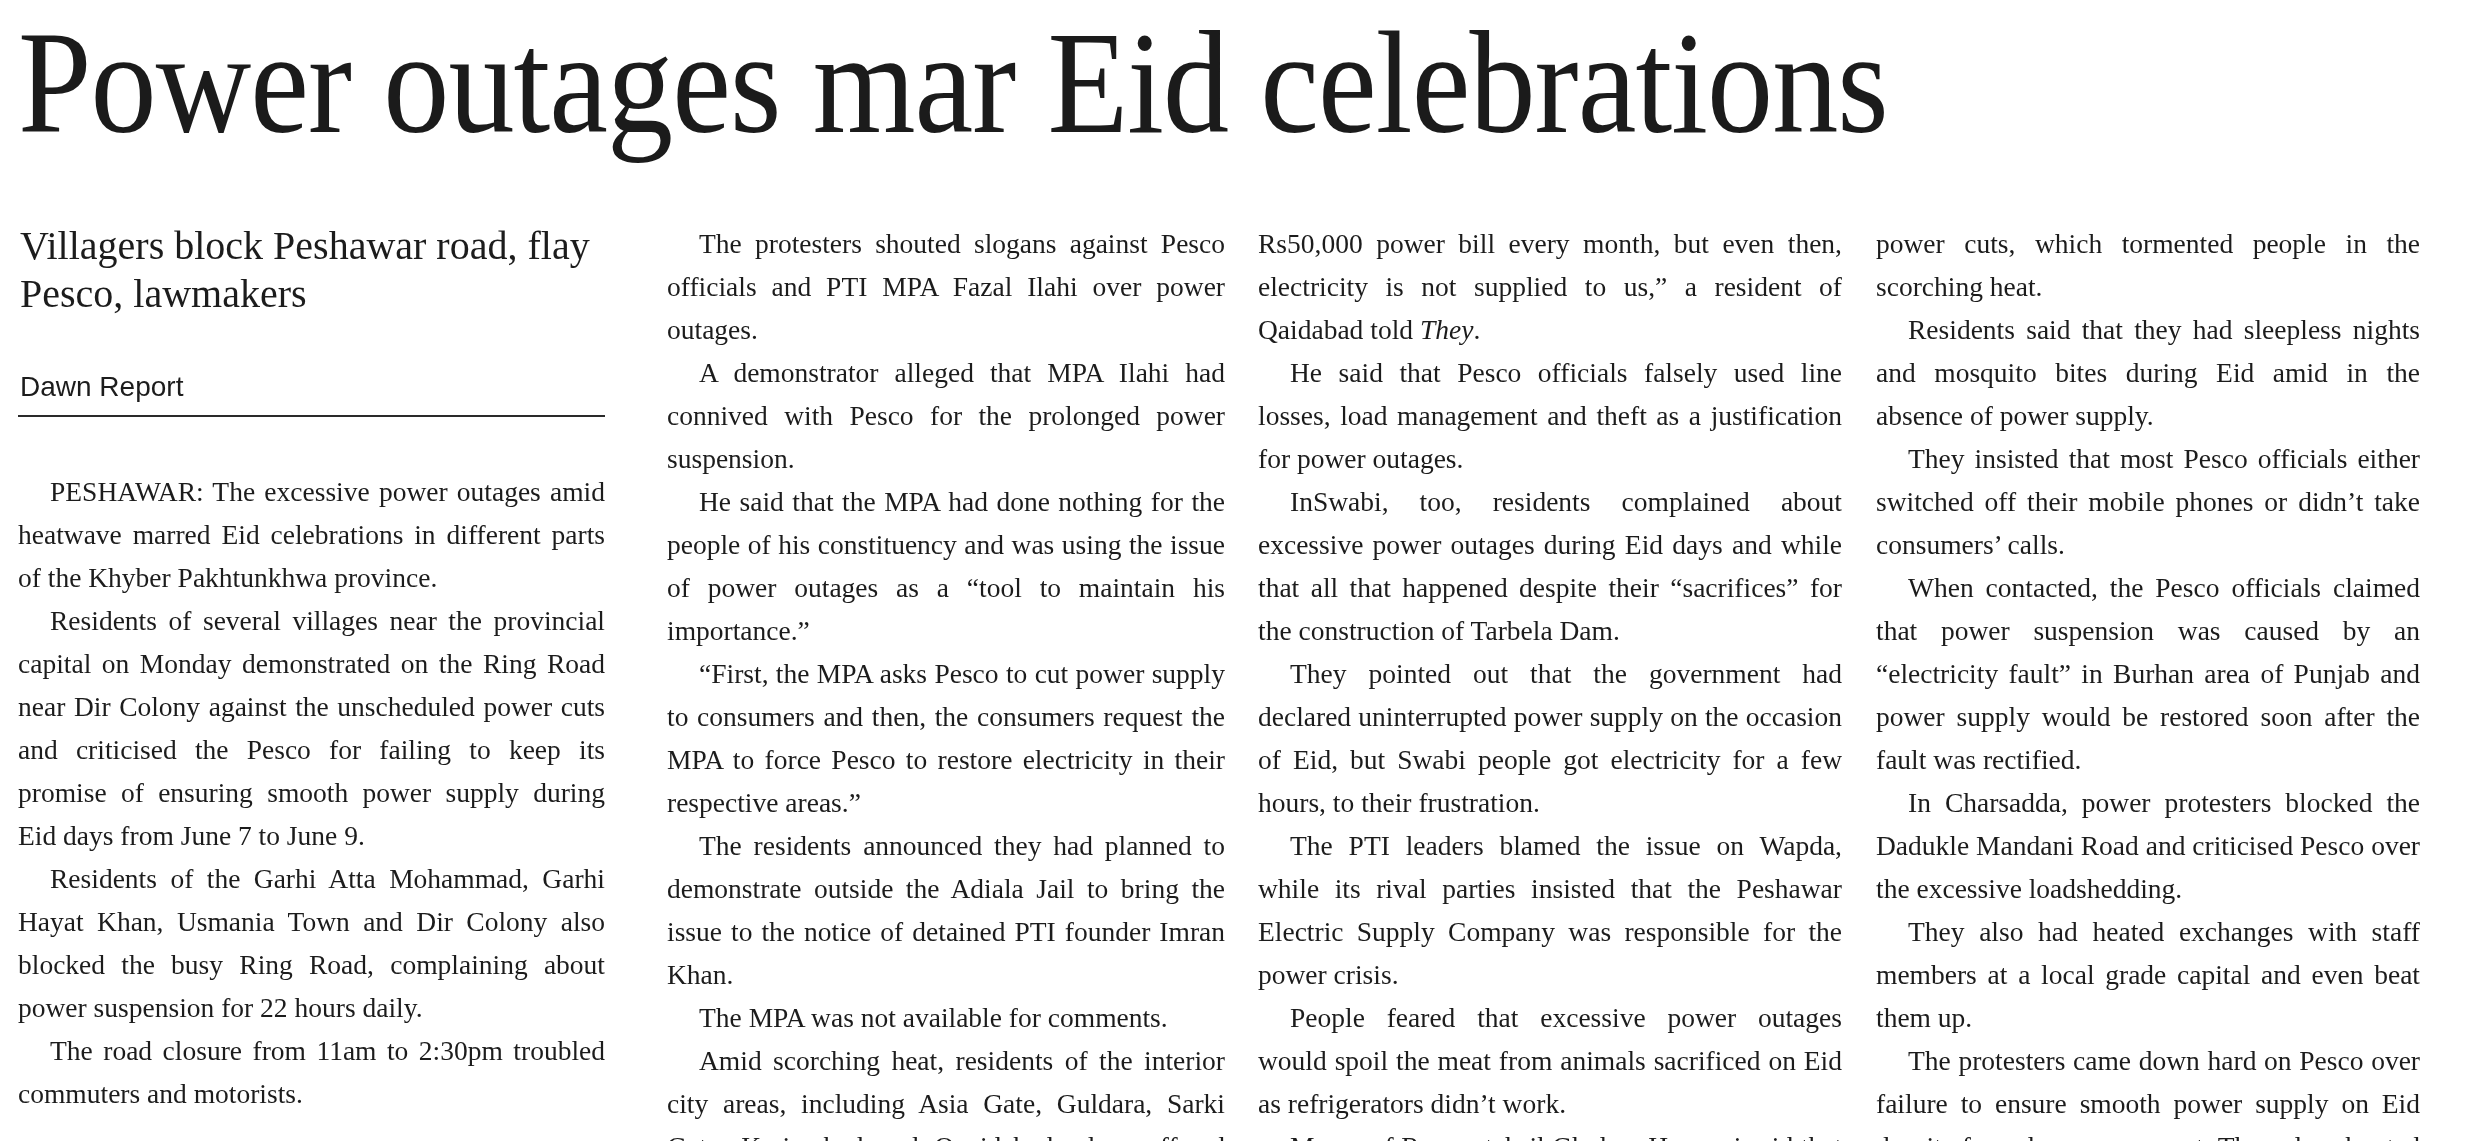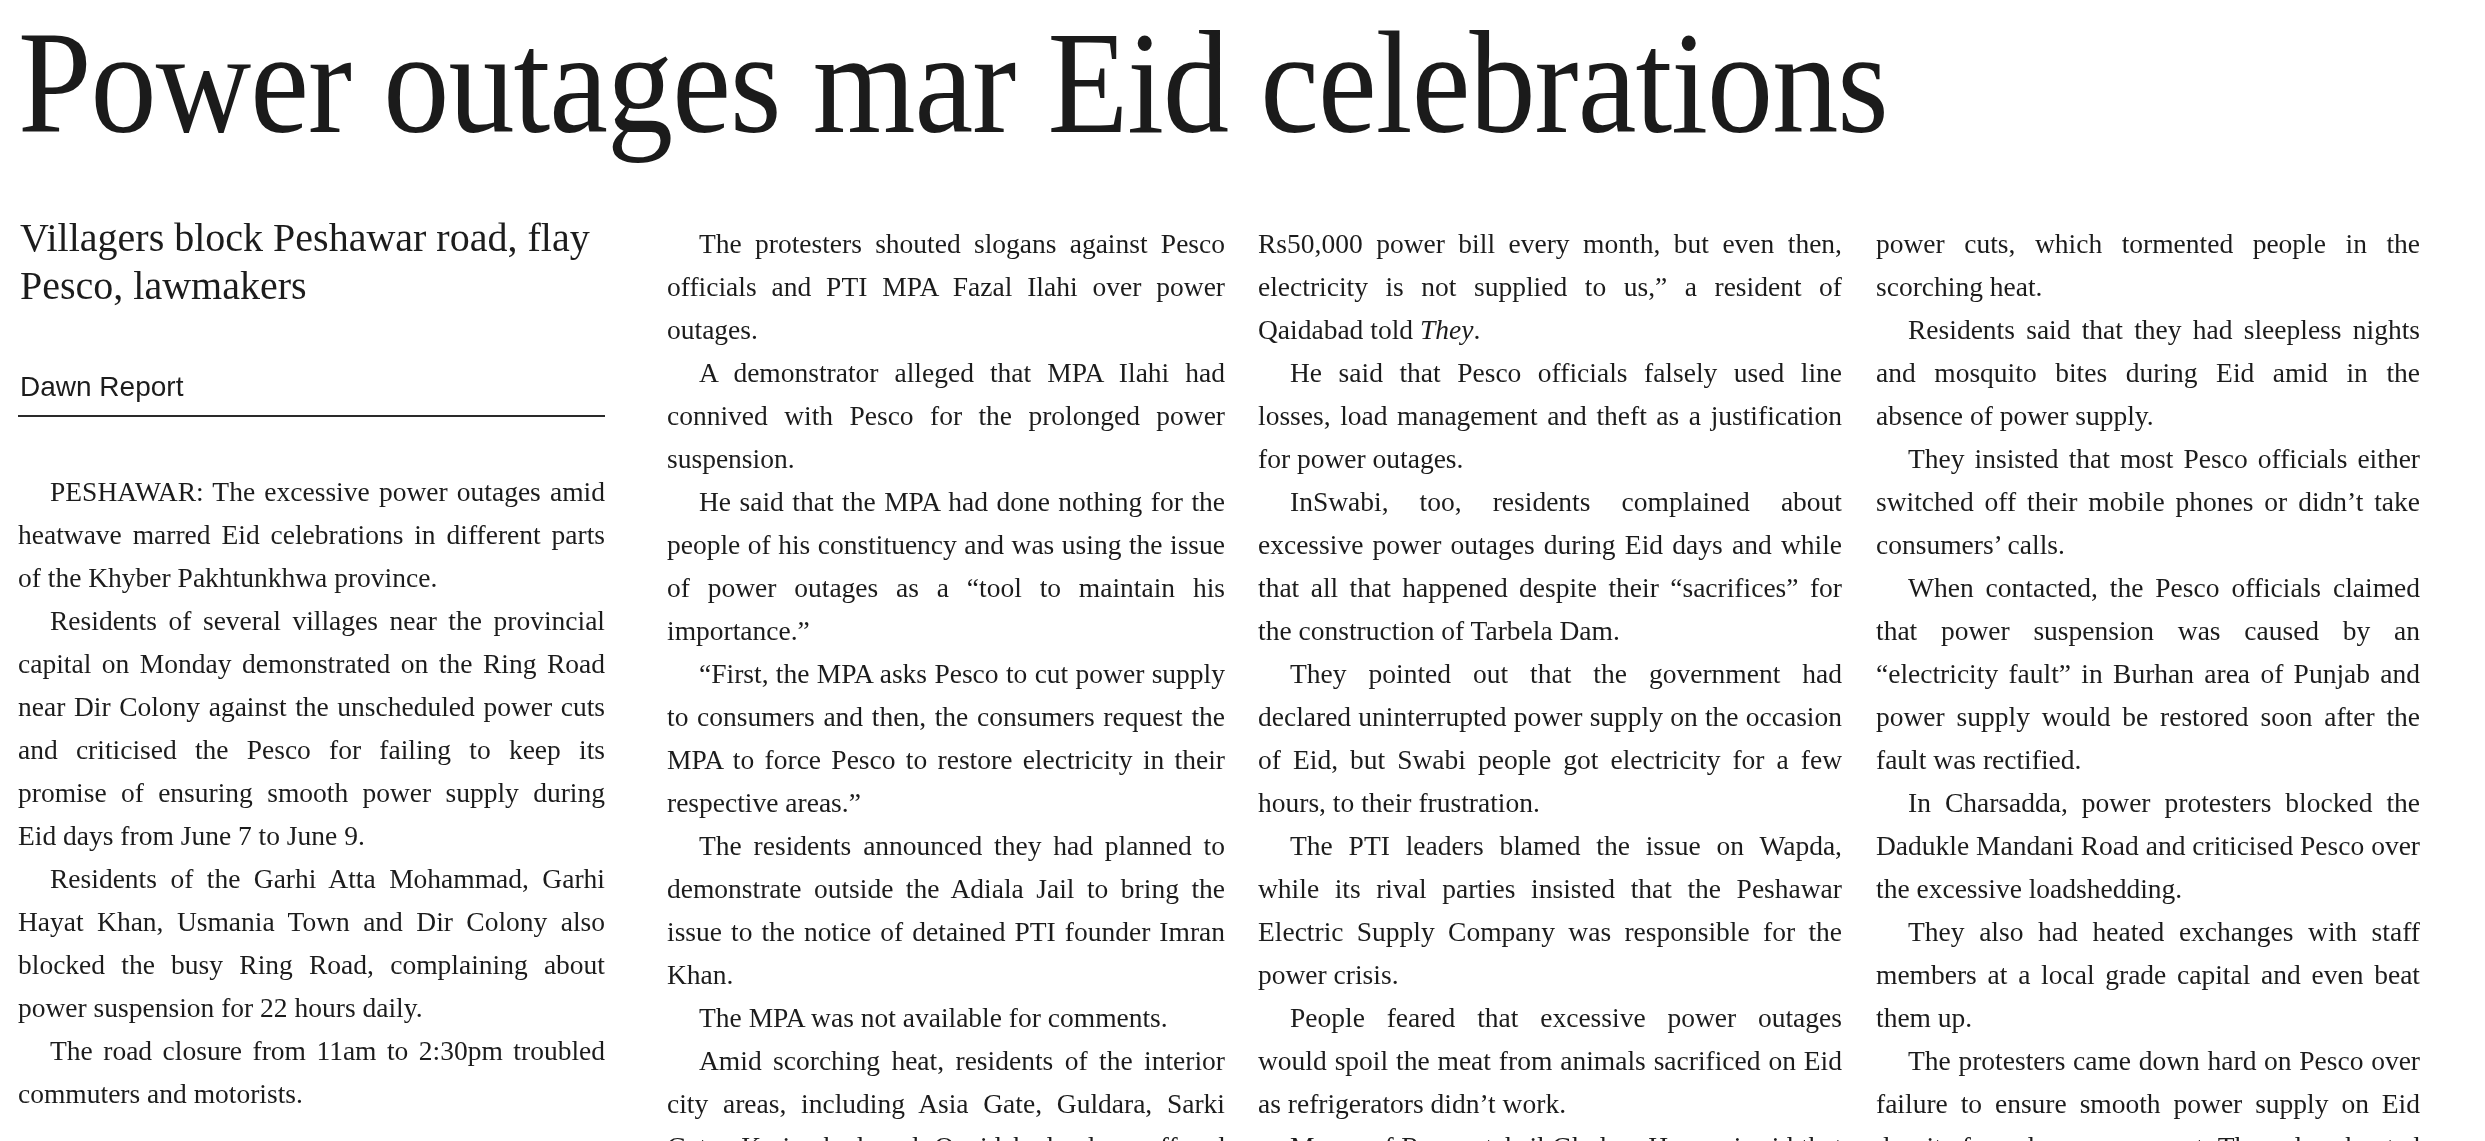--- a/index.html
+++ b/index.html
@@ -26,21 +26,21 @@
       hyphens: none;
     }
     .col p { margin: 0; text-indent: 32px; }
     .col p.noindent { text-indent: 0; }
     #col1 { left: 18px; width: 587px; top: 470px; }
     #col2 { left: 667px; width: 558px; top: 222px; }
     #col3 { left: 1258px; width: 584px; top: 222px; }
     #col4 { left: 1876px; width: 544px; top: 222px; }
 
     .kicker {
-      position: absolute; left: 20px; top: 214px; width: 590px;
+      position: absolute; left: 20px; top: 222px; width: 590px;
       font-family: "Liberation Serif", serif;
       font-size: 40px; line-height: 48px; color: #1c1c1c;
     }
     .byline {
       position: absolute; left: 20px; top: 370px;
       font-family: "Liberation Sans", sans-serif;
       font-size: 28px; line-height: 34px; color: #1c1c1c;
     }
     .byline-rule {
       position: absolute; left: 18px; top: 415px; width: 587px; height: 0;

